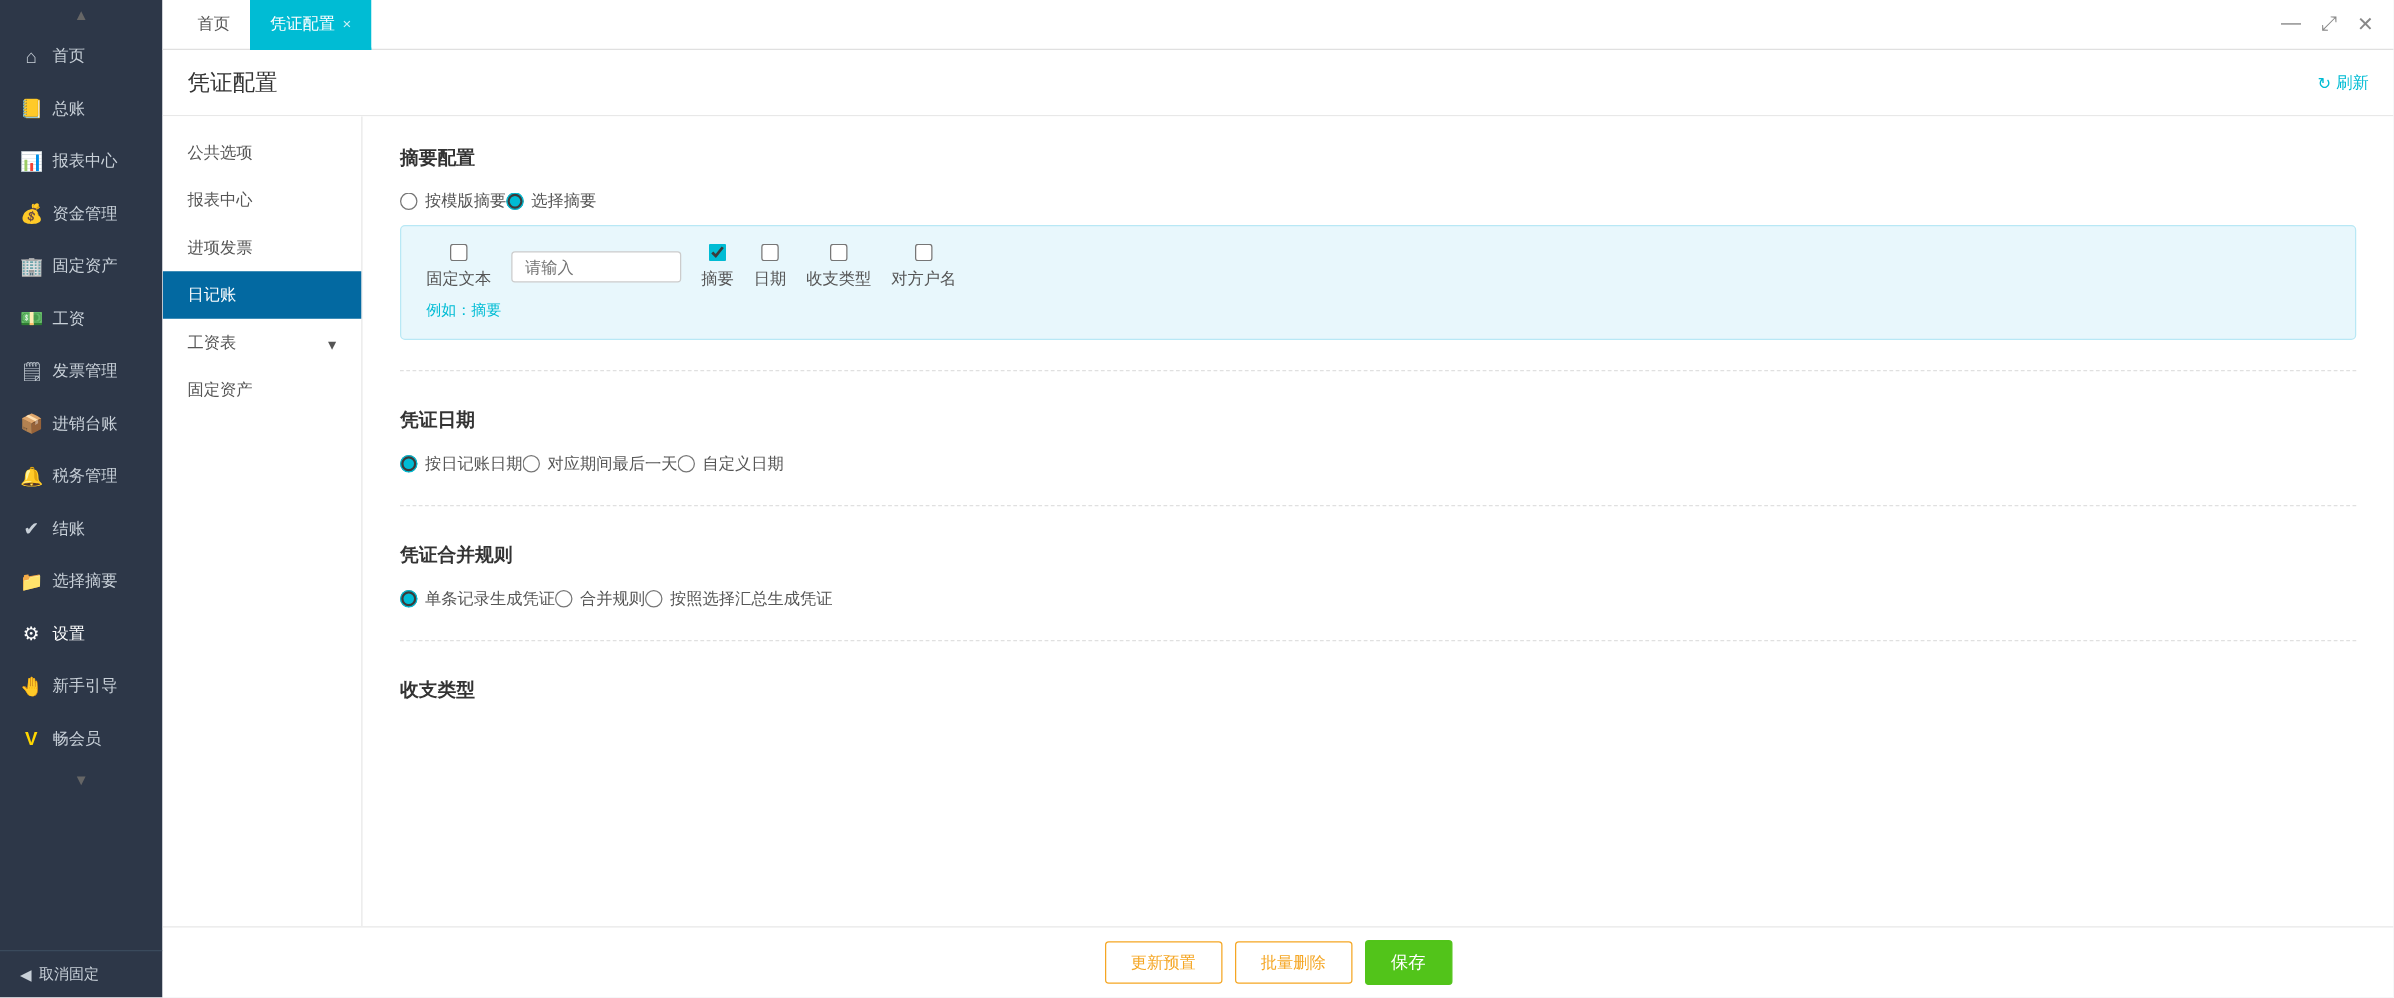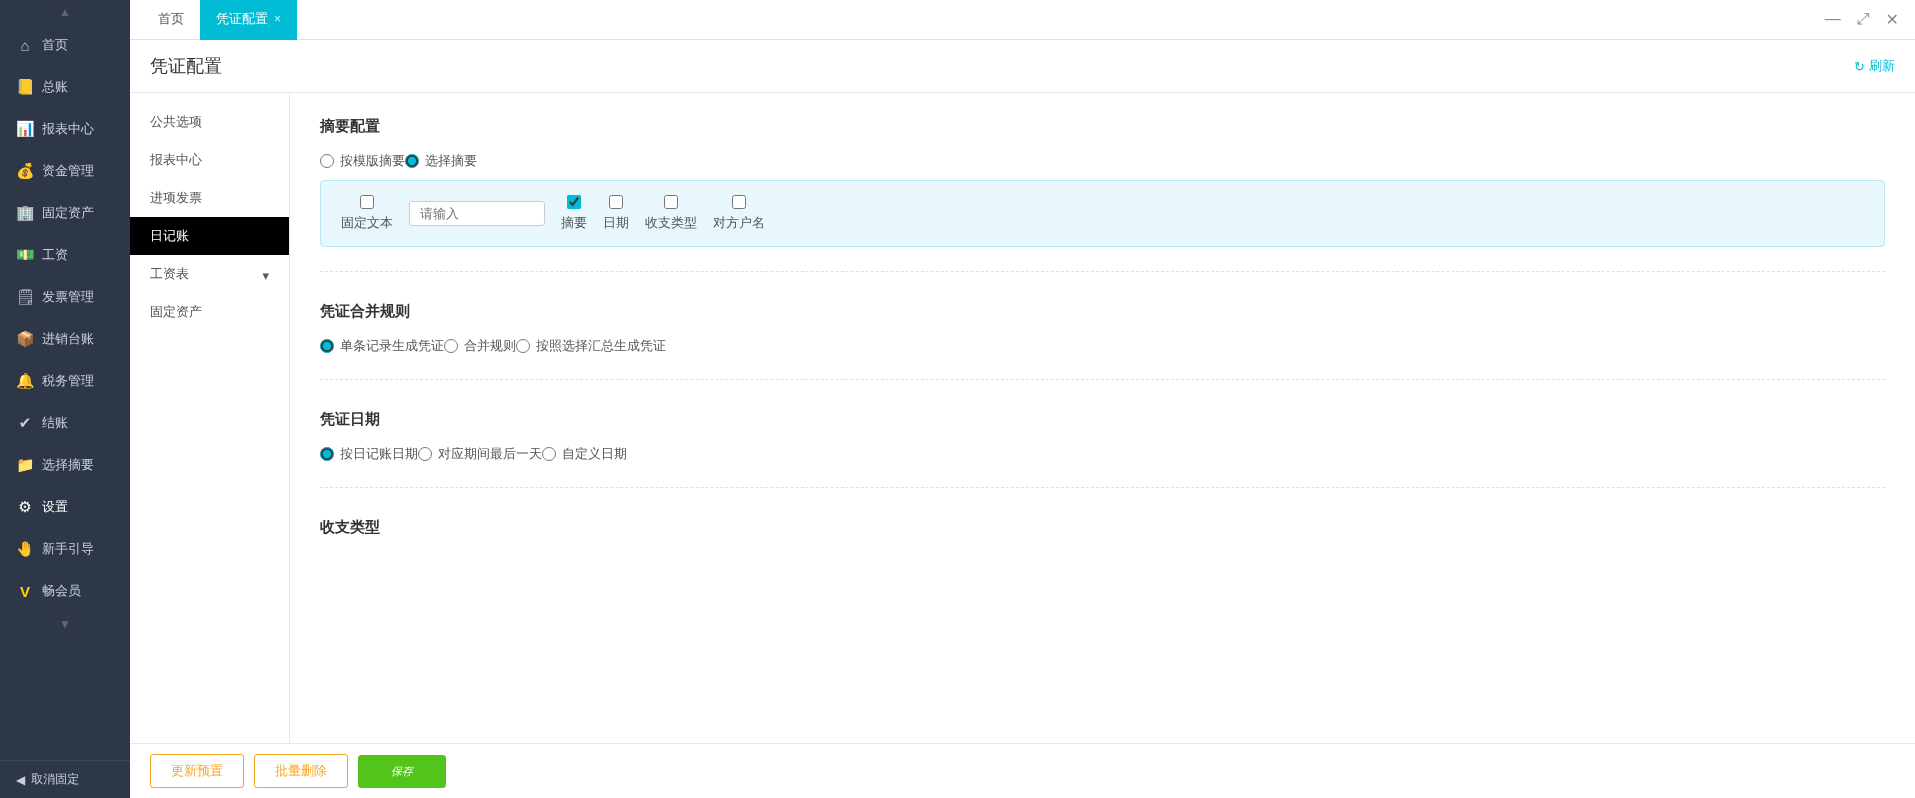--- a/index.html
+++ b/index.html
@@ -141,21 +141,21 @@
     .left-nav-item {
       padding: 10px 20px;
       cursor: pointer;
       font-size: 13px;
       color: #555;
       display: flex;
       align-items: flex-end;
       justify-content: space-between;
     }
     .left-nav-item.active {
-      background: #000000;
+      background: #0369a1;
       color: #fff;
     }
 
     
     .right-content {
       flex: 1;
       overflow-y: auto;
       padding: 24px 30px;
       position: relative;
     }
@@ -240,38 +240,37 @@
       color: #00bcd4;
     }
 
     
     .footer {
       background: #fff;
       border-top: 1px solid #e8e8e8;
       padding: 10px 20px;
       display: flex;
       align-items: center;
-      justify-content: flex-start;
+      justify-content: center;
       gap: 10px;
       flex-shrink: 0;
     }
     .btn {
       padding: 7px 20px;
       border-radius: 3px;
       font-size: 13px;
       cursor: pointer;
       border: 1px solid transparent;
     }
     .btn-primary {
       background: #52c41a;
       color: #fff;
       border-color: #52c41a;
-      font-size: 11px;
-      padding: 8px 32px;
-      font-style: italic;
+      font-size: 14px;
+      padding: 8px 20px;
     }
     .btn-warning {
       background: #fff;
       border-color: #f5a623;
       color: #f5a623;
     }
 
     
     .right-content::-webkit-scrollbar { width: 6px; }
     .right-content::-webkit-scrollbar-thumb { background: #ccc; border-radius: 3px; }
@@ -433,55 +432,56 @@
               </label>
               <label class="checkbox-item">
                 <input type="checkbox" style="">
                 <span>收支类型</span>
               </label>
               <label class="checkbox-item">
                 <input type="checkbox" style="">
                 <span>对方户名</span>
               </label>
             </div>
+            <div class="summary-example">例如：摘要</div>
+          </div>
+        </div>
+
+        <div class="section">
+          <div class="section-title">凭证日期</div>
+          <div class="radio-group">
+            <label class="radio-item">
+              <input type="radio" name="date_type" checked="" style="">
+              <span>按日记账日期</span>
+            </label>
+            <label class="radio-item">
+              <input type="radio" name="date_type" style="">
+              <span>对应期间最后一天</span>
+            </label>
+            <label class="radio-item">
+              <input type="radio" name="date_type" style="">
+              <span>自定义日期</span>
+            </label>
           </div>
         </div>
 
         <div class="section">
           <div class="section-title">凭证合并规则</div>
           <div class="radio-group">
             <label class="radio-item">
               <input type="radio" name="merge_type" checked="" style="">
               <span>单条记录生成凭证</span>
             </label>
             <label class="radio-item">
               <input type="radio" name="merge_type" style="">
               <span>合并规则</span>
             </label>
             <label class="radio-item">
               <input type="radio" name="merge_type" style="">
               <span>按照选择汇总生成凭证</span>
-            </label>
-          </div>
-        </div>
-
-        <div class="section">
-          <div class="section-title">凭证日期</div>
-          <div class="radio-group">
-            <label class="radio-item">
-              <input type="radio" name="date_type" checked="" style="">
-              <span>按日记账日期</span>
-            </label>
-            <label class="radio-item">
-              <input type="radio" name="date_type" style="">
-              <span>对应期间最后一天</span>
-            </label>
-            <label class="radio-item">
-              <input type="radio" name="date_type" style="">
-              <span>自定义日期</span>
             </label>
           </div>
         </div>
 
         <div class="section">
           <div class="section-title">收支类型</div>
         </div>
 
       </div>
     </div>

